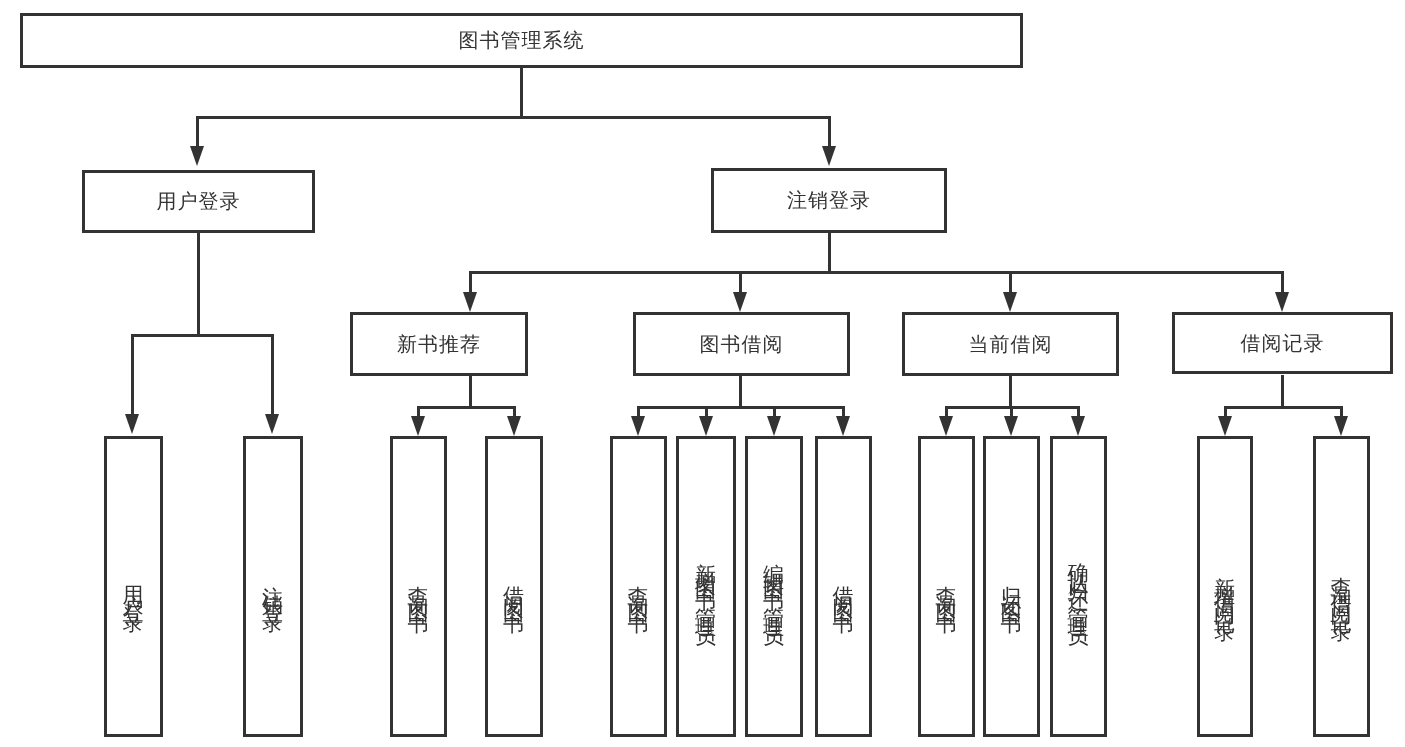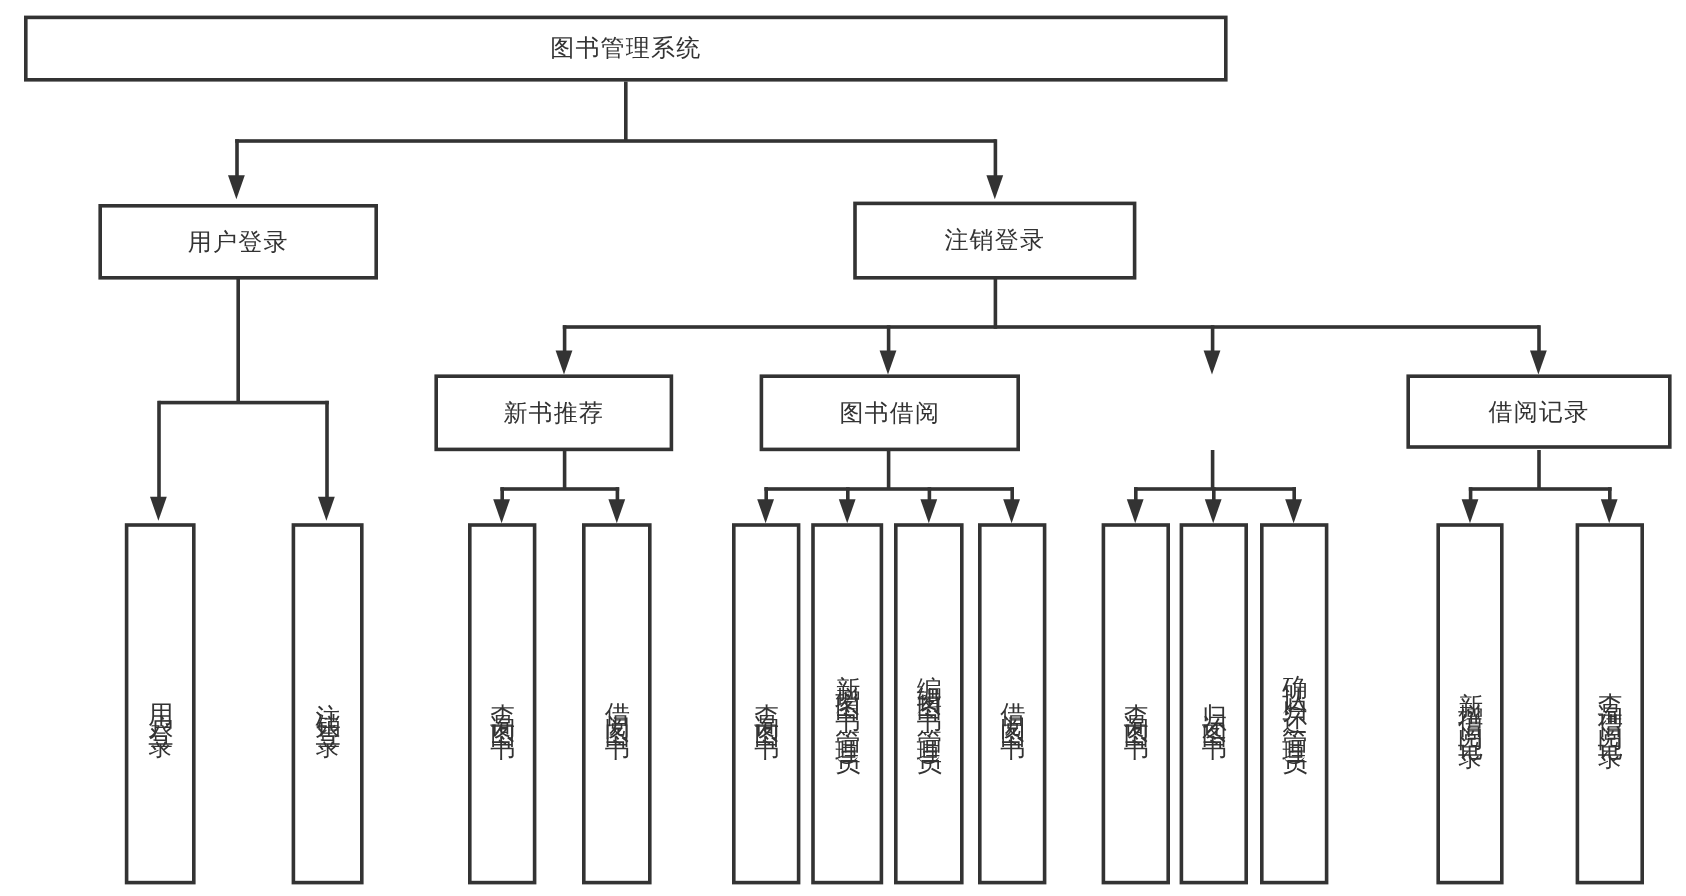--- a/index.html
+++ b/index.html
@@ -60,25 +60,28 @@
   <div class="hl" style="left:469px;top:271px;width:814px;"></div>
   <div class="vl" style="left:469px;top:271px;height:23px;"></div>
   <div class="ah" style="left:463px;top:292px;"></div>
   <div class="vl" style="left:739px;top:271px;height:23px;"></div>
   <div class="ah" style="left:733px;top:292px;"></div>
   <div class="vl" style="left:1009px;top:271px;height:23px;"></div>
   <div class="ah" style="left:1003px;top:292px;"></div>
   <div class="vl" style="left:1281px;top:271px;height:23px;"></div>
   <div class="ah" style="left:1275px;top:292px;"></div>
 
-  <div class="node" style="left:362px;top:312px;width:199px;height:64px;">
+  <div class="node" style="left:350px;top:312px;width:178px;height:64px;">
     <span class="lbl">新书推荐</span>
   </div>
   <div class="node" style="left:633px;top:312px;width:217px;height:64px;">
     <span class="lbl">图书借阅</span>
+  </div>
+  <div class="node" style="left:902px;top:312px;width:217px;height:64px;">
+    <span class="lbl">当前借阅</span>
   </div>
   <div class="node" style="left:1172px;top:312px;width:221px;height:62px;">
     <span class="lbl">借阅记录</span>
   </div>
 
   <div class="vl" style="left:469px;top:375px;height:33px;"></div>
   <div class="vl" style="left:739px;top:375px;height:33px;"></div>
   <div class="vl" style="left:1009px;top:375px;height:33px;"></div>
   <div class="vl" style="left:1281px;top:375px;height:33px;"></div>
 

